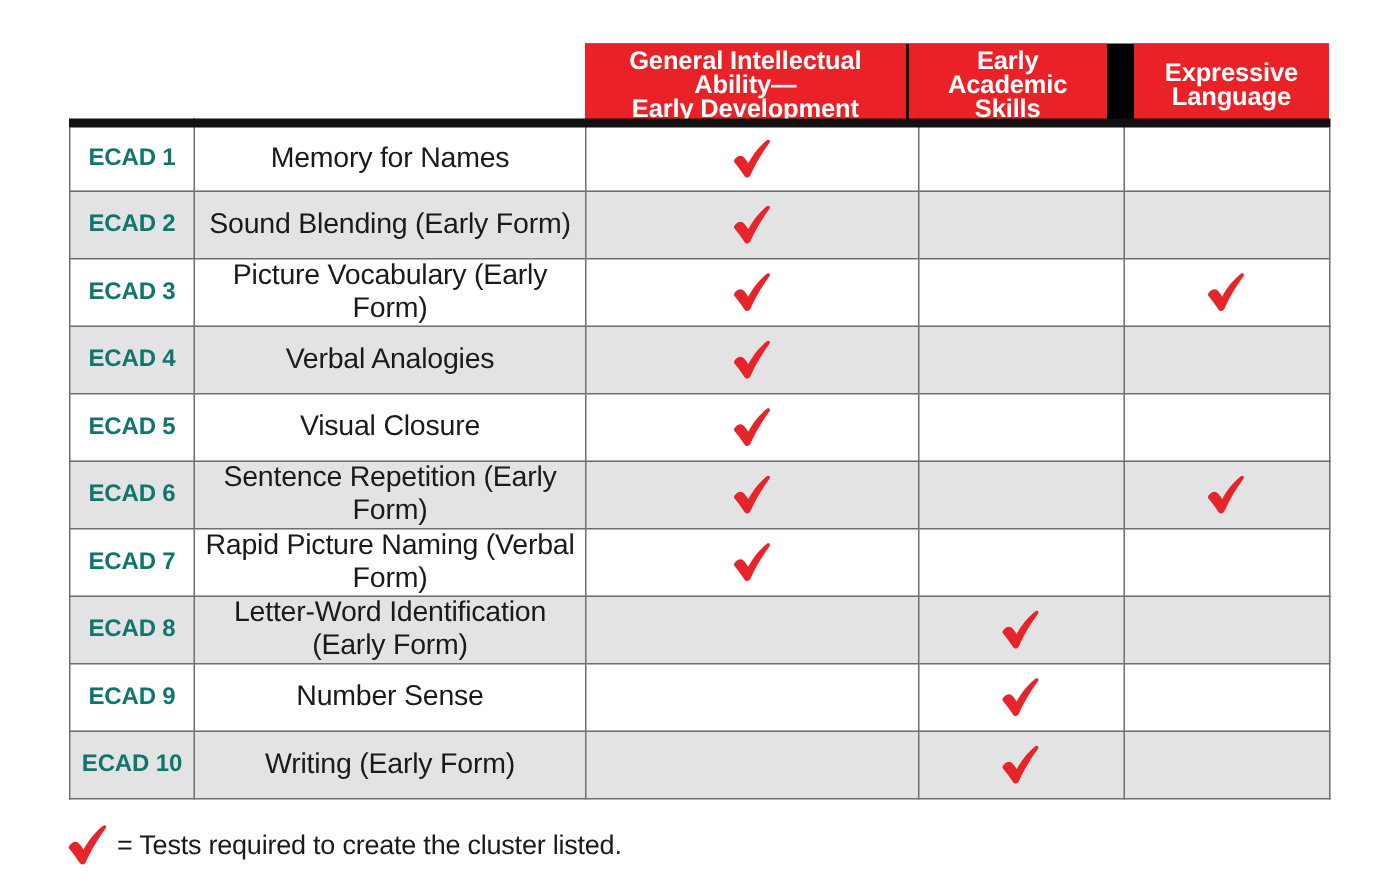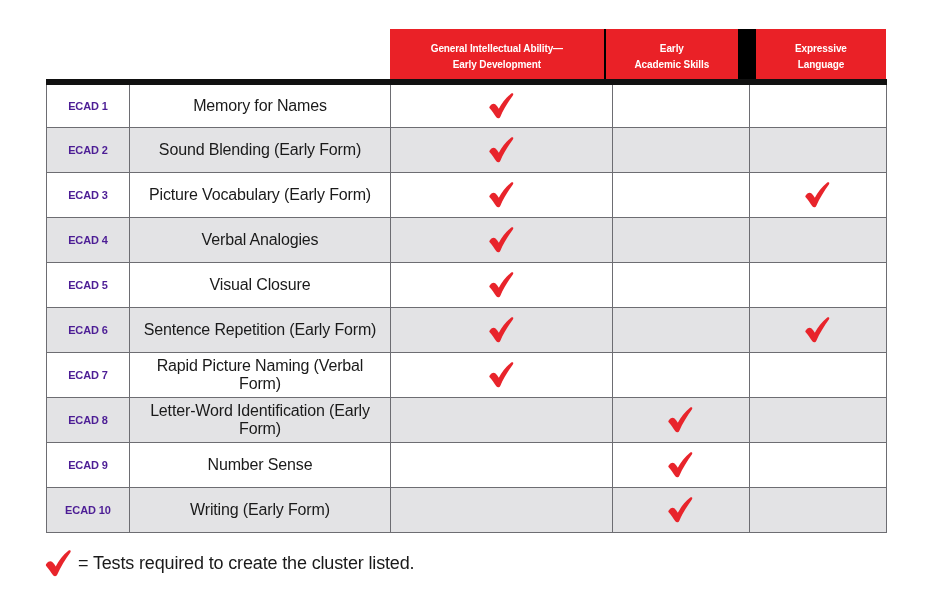--- a/index.html
+++ b/index.html
@@ -29,21 +29,21 @@
     top: 29px;
     width: 496px;
     height: 56px;
     display: flex;
     background: #000000;
   }
   .header-cell {
     background: #EA2127;
     color: #ffffff;
     font-weight: bold;
-    font-size: 10px;
+    font-size: 17px;
     line-height: 16px;
     letter-spacing: -0.1px;
     display: flex;
     align-items: center;
     justify-content: center;
     text-align: center;
     box-sizing: border-box;
     padding: 0 6px;
   }
   .header-cell.c1 { width: 222px; }
@@ -77,28 +77,28 @@
   col.col-test  { width: 261px; }
   col.col-gia   { width: 222px; }
   col.col-eas   { width: 137px; }
   col.col-el    { width: 137px; }
 
   tr.row-odd  td { background: #ffffff; }
   tr.row-even td { background: #E3E3E5; margin-top: 48px; }
 
   td.code {
     text-align: center;
-    font-size: 11px;
+    font-size: 16px;
     font-weight: bold;
-    color: #4c1d95;
+    color: #0f766e;
     letter-spacing: -0.1px;
   }
   td.test {
     text-align: center;
-    font-size: 16px;
+    font-size: 19px;
     color: #1a1a1a;
     letter-spacing: -0.15px;
   }
   td.mark { text-align: center; }
 
   
   .check {
     display: inline-block;
     width: 30px;
     height: 26px;

